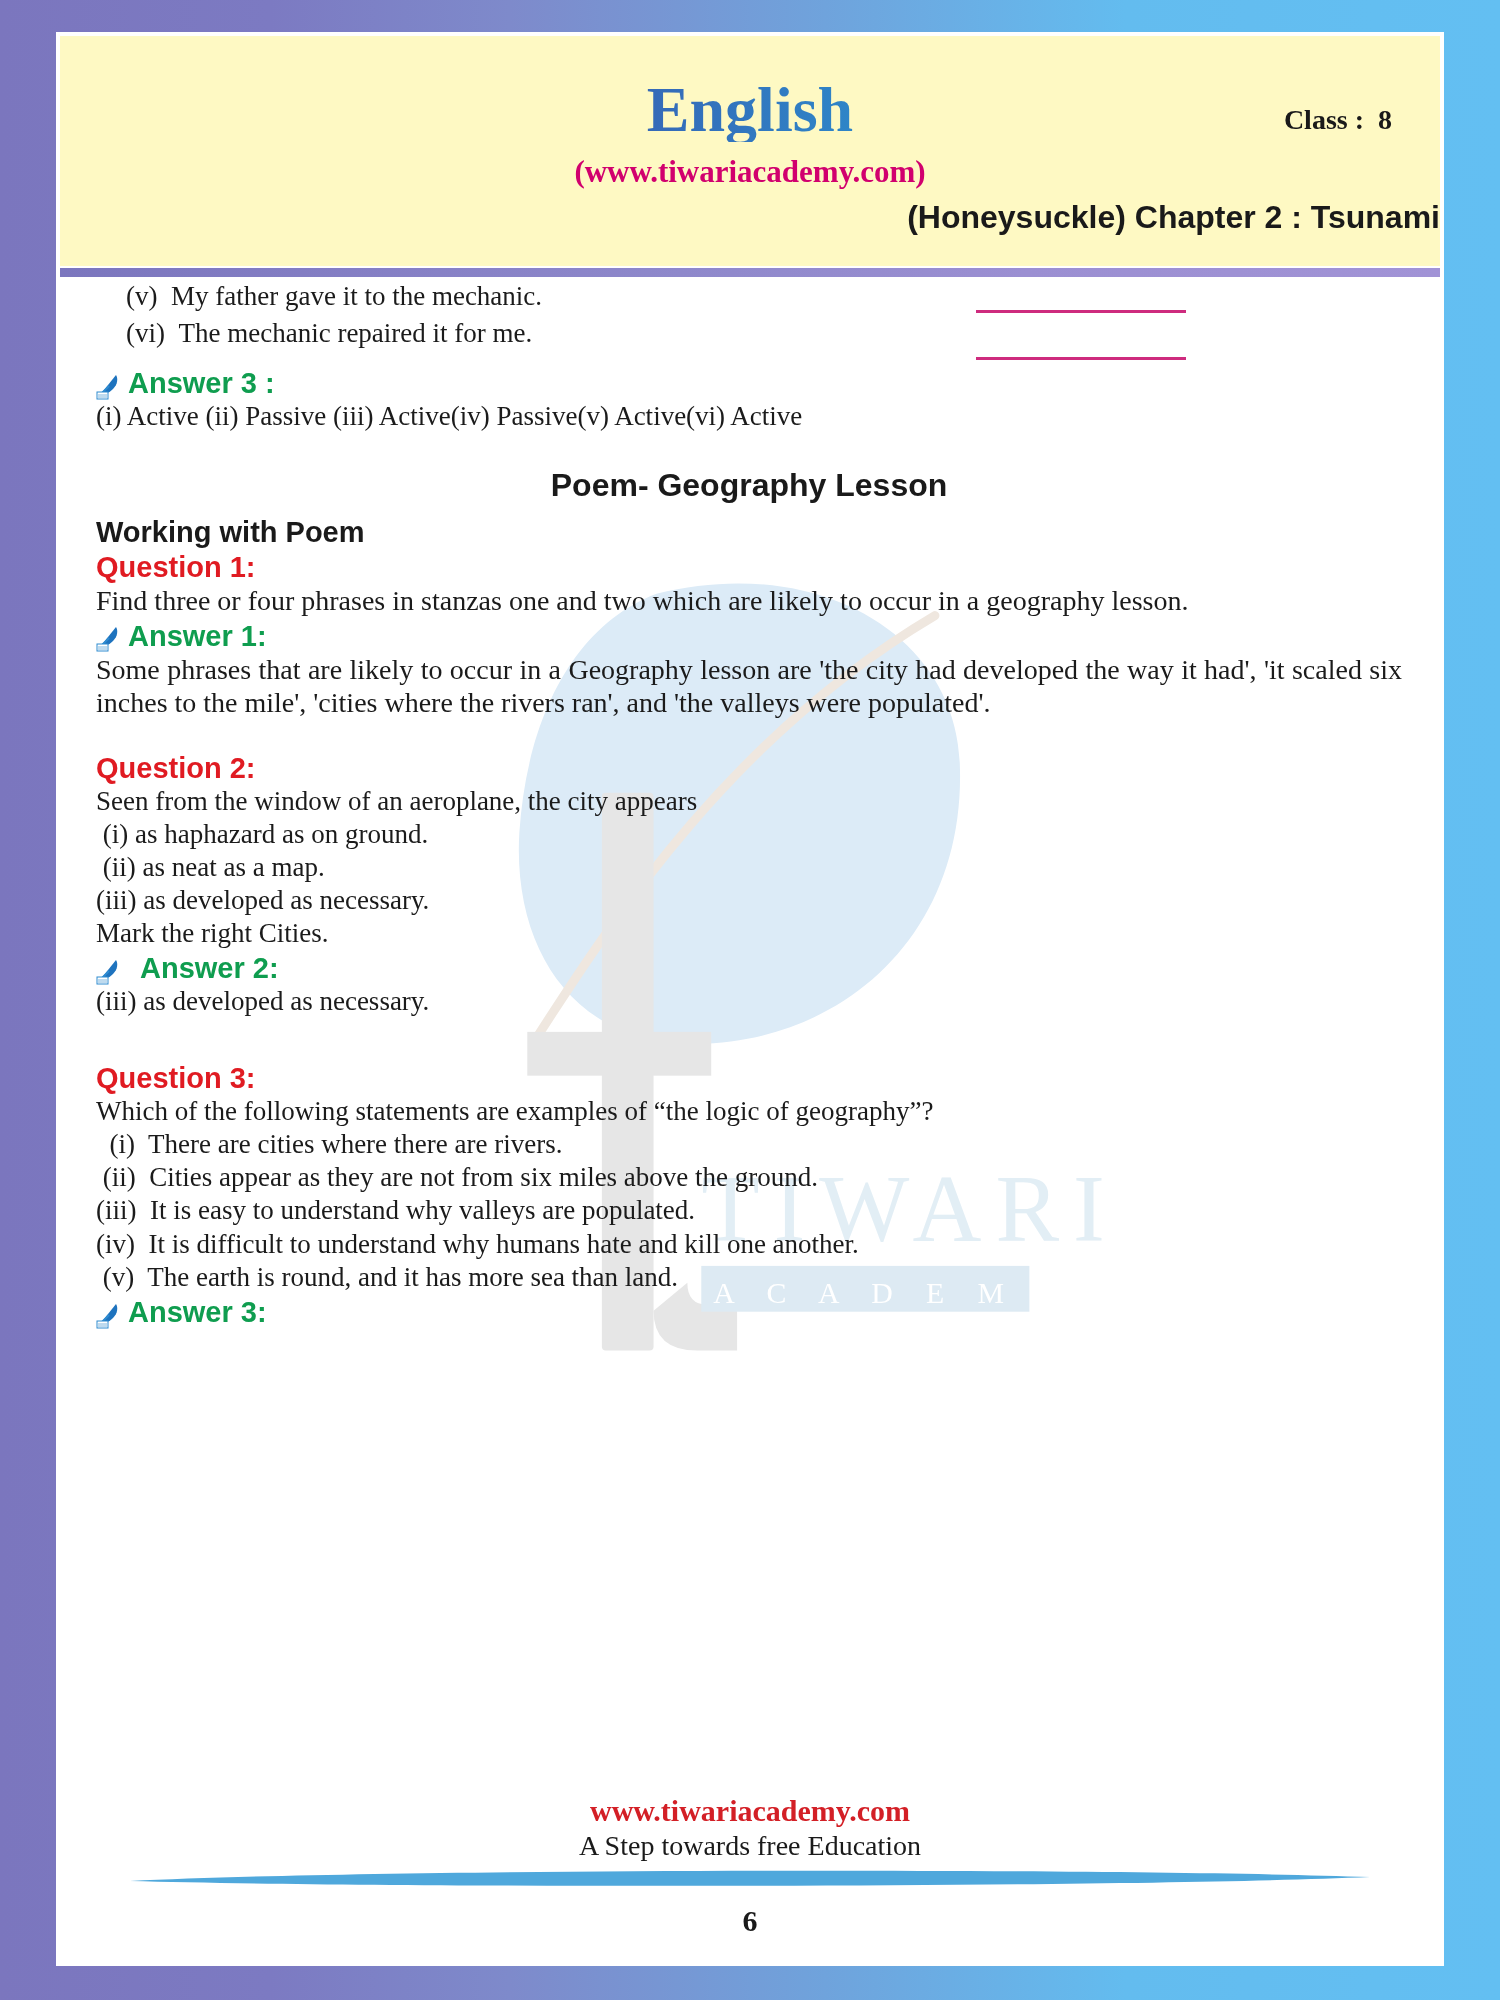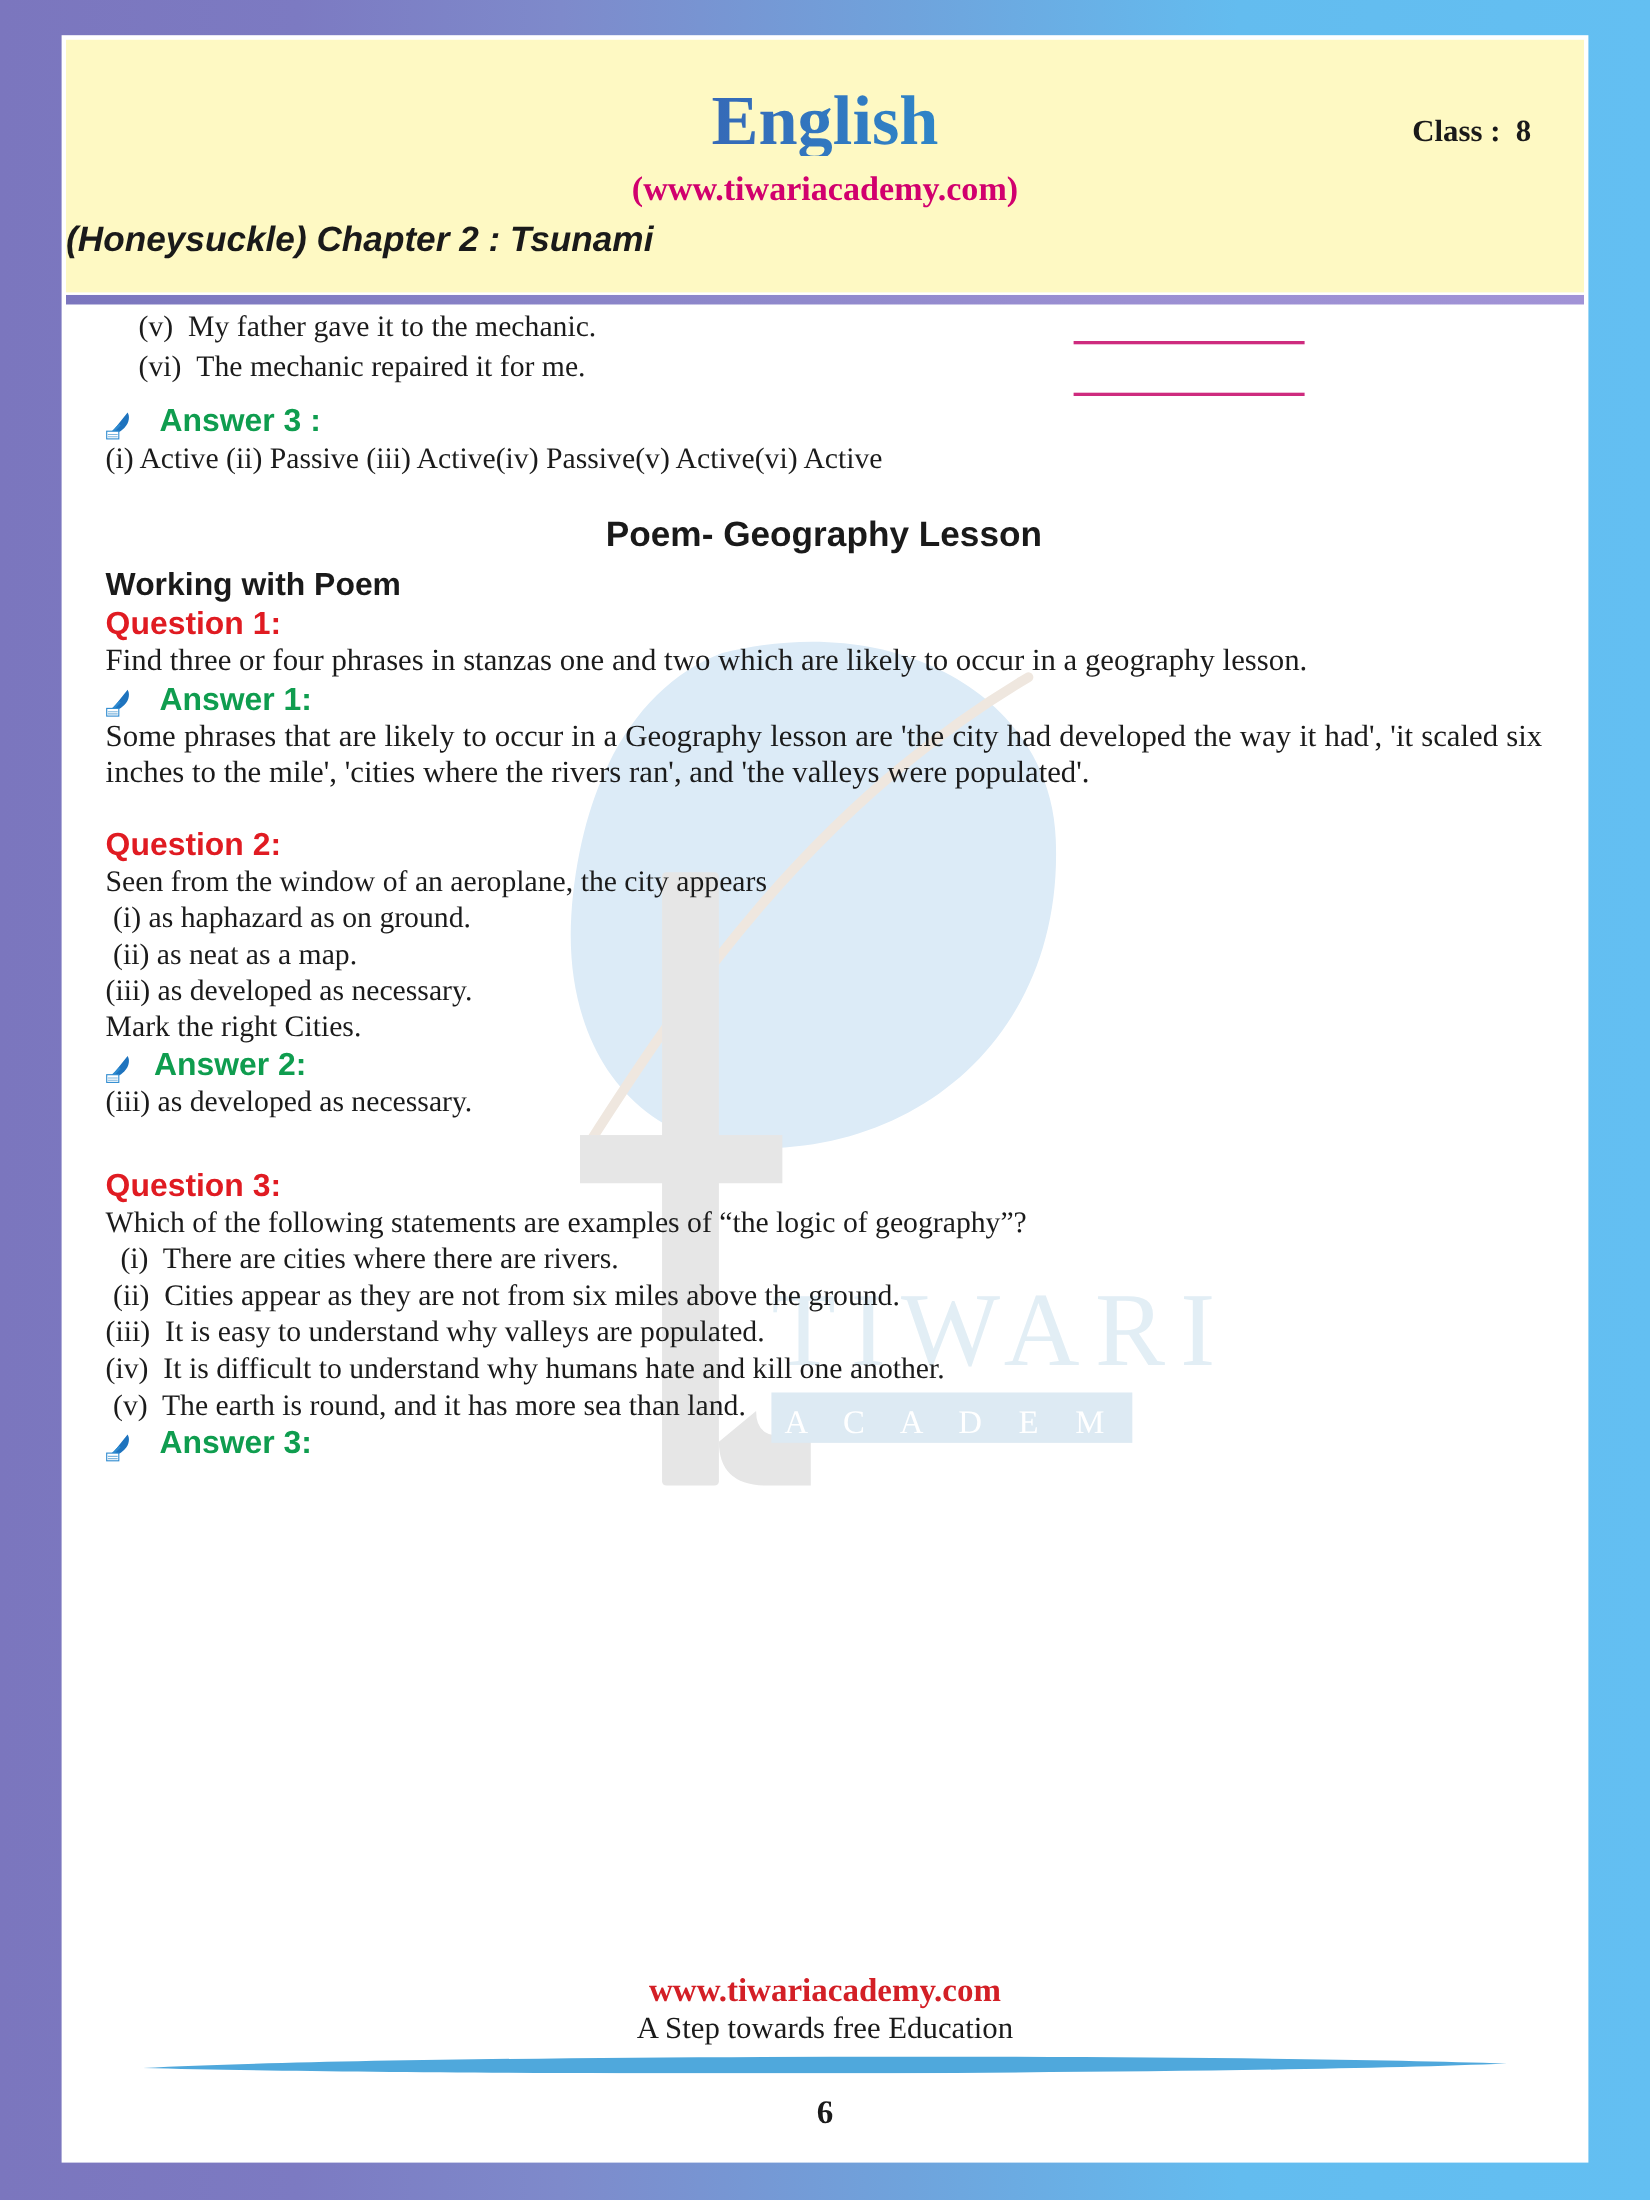--- a/index.html
+++ b/index.html
@@ -79,26 +79,25 @@
     font-family: "Liberation Serif", serif;
     font-weight: bold;
     font-size: 31px;
     color: #D1006E;
   }
 
   .title-chapter {
     position: absolute;
     top: 163px;
     left: 0; right: 0;
-    text-align: left;
+    text-align: right;
     font-family: "Liberation Sans", sans-serif;
     font-weight: bold;
     font-size: 32px;
     color: #1a1a1a;
-    font-style: italic;
   }
 
   .class-label {
     position: absolute;
     top: 68px;
     right: 48px;
     font-family: "Liberation Serif", serif;
     font-weight: bold;
     font-size: 28px;
     color: #1a1a1a;
@@ -144,21 +143,21 @@
     height: 3px;
     background: #CE2B7E;
     left: 880px;
   }
   .blank-line.b1 { top: 29px; }
   .blank-line.b2 { top: 76px; }
 
   .answer-head {
     display: flex;
     align-items: center;
-    gap: 23px;
+    gap: 6px;
     font-family: "Liberation Sans", sans-serif;
     font-weight: bold;
     font-size: 29px;
     color: #0F9D4F;
     margin-top: 2px;
   }
   .answer-head.tight { gap: 18px; }
 
   .quill {
     display: inline-block;

